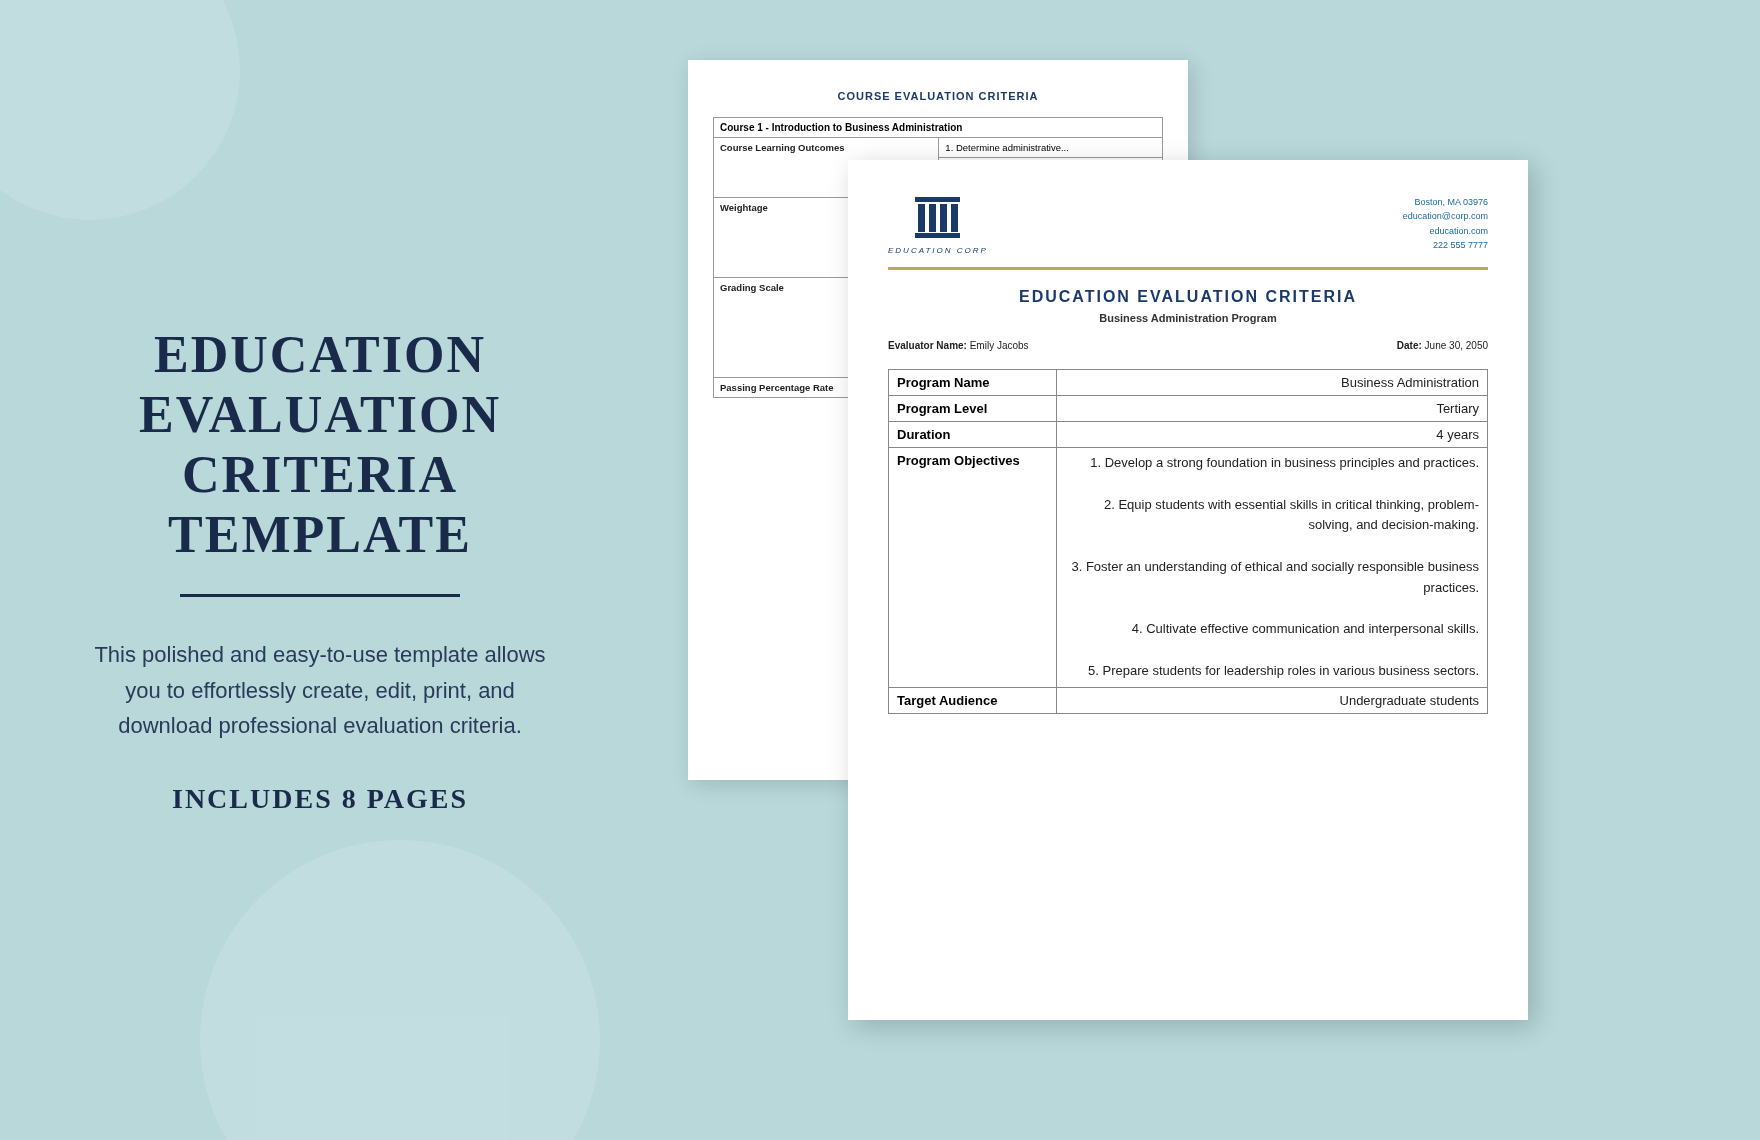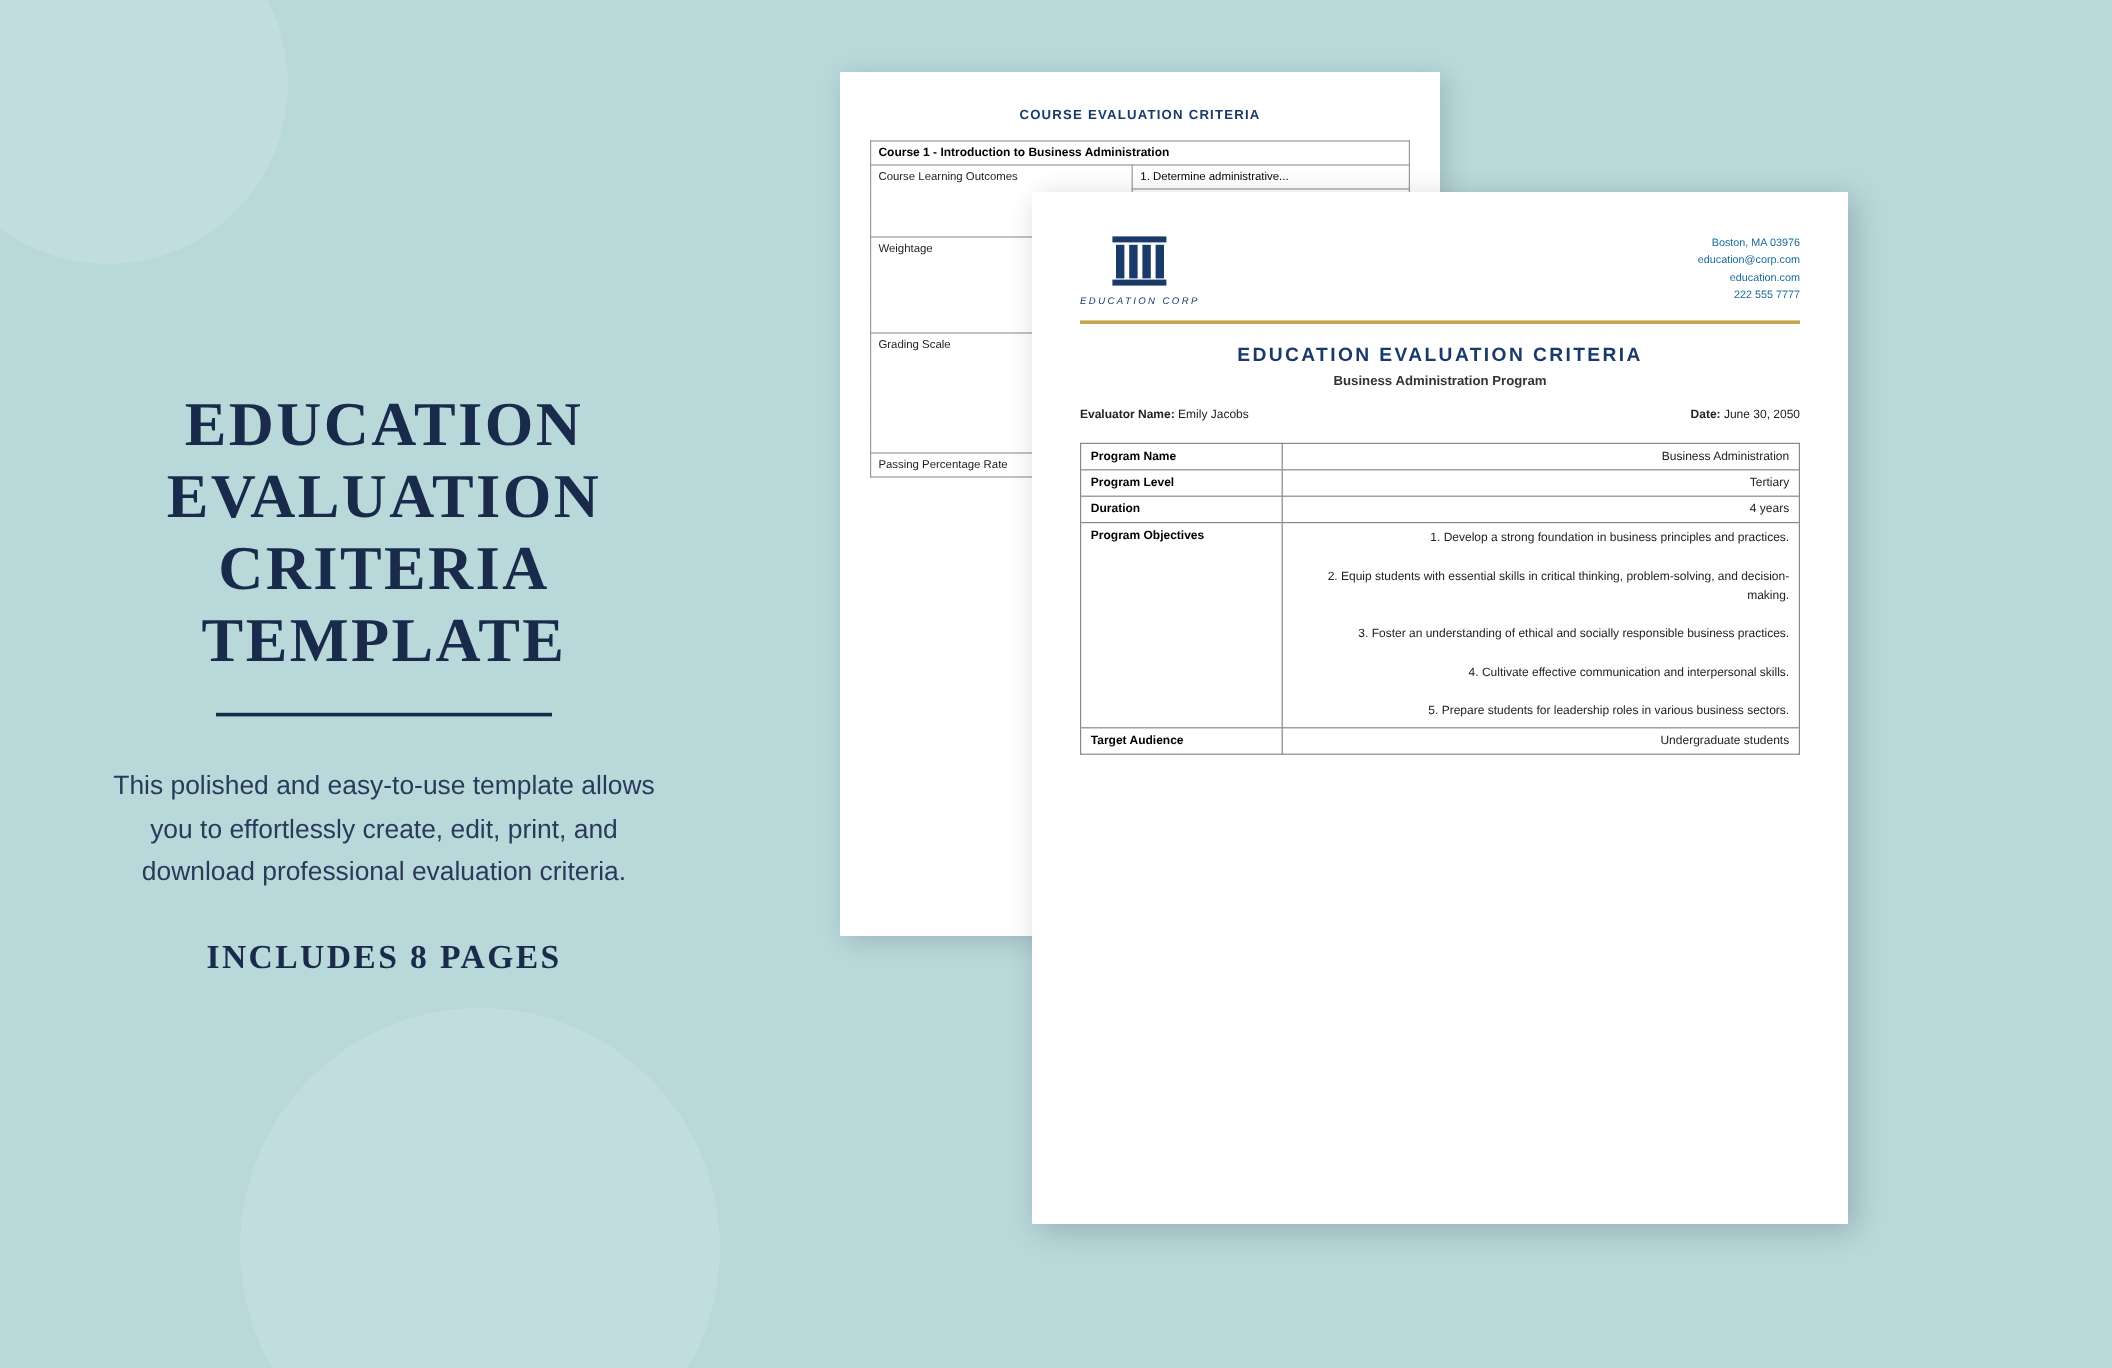--- a/index.html
+++ b/index.html
@@ -80,21 +80,21 @@
       color: #1a2a4a;
       text-align: center;
       text-transform: uppercase;
       letter-spacing: 2px;
       font-family: 'Georgia', serif;
     }
 
     
     .right-panel {
       position: absolute;
-      right: 0;
+      right: 12px;
       top: 0;
       width: 1120px;
       height: 1140px;
     }
 
     
     .doc-back {
       position: absolute;
       top: 60px;
       left: 60px;
@@ -130,21 +130,21 @@
       vertical-align: top;
     }
 
     .doc-back .course-header {
       background: white;
       font-size: 10px;
       font-weight: bold;
     }
 
     .doc-back .section-label {
-      font-weight: normal;
+      font-weight: bold;
       font-size: 9.5px;
       color: #222;
     }
 
     
     .doc-front {
       position: absolute;
       top: 160px;
       left: 220px;
       width: 680px;
@@ -234,21 +234,21 @@
       color: #1a3a6a;
       letter-spacing: 1.5px;
       text-transform: uppercase;
       margin-bottom: 8px;
       font-family: Arial, sans-serif;
     }
 
     .front-table {
       width: 100%;
       border-collapse: collapse;
-      font-size: 10px;
+      font-size: 13px;
       font-family: Arial, sans-serif;
     }
 
     .front-table td, .front-table th {
       border: 1px solid #888;
       padding: 5px 8px;
       vertical-align: top;
     }
 
     .front-table .label-cell {

